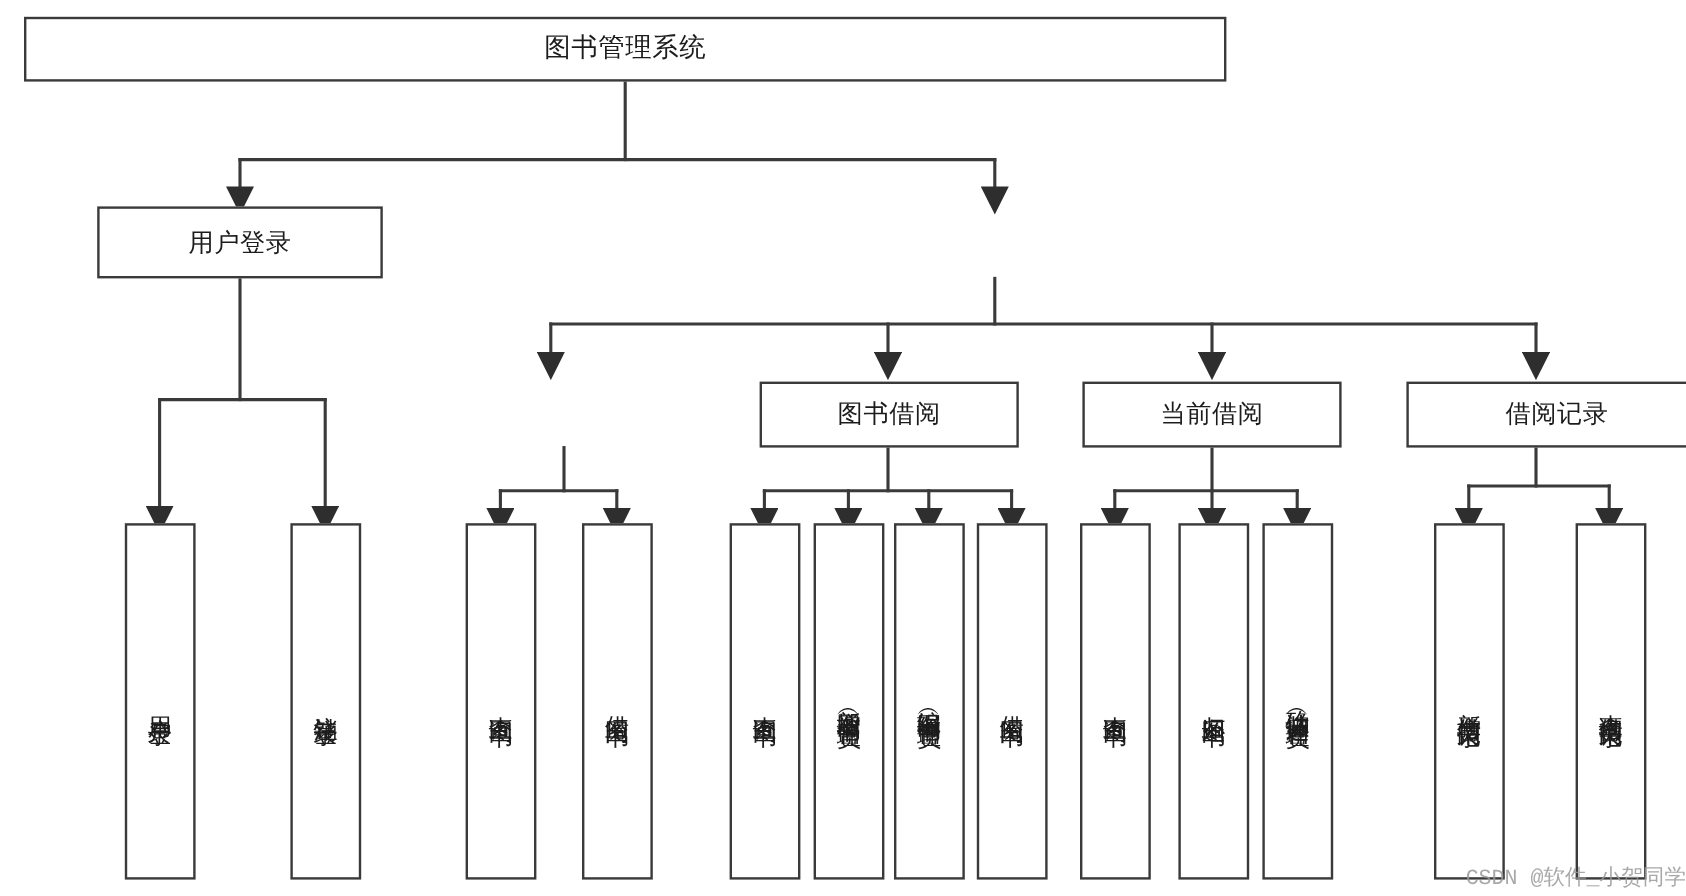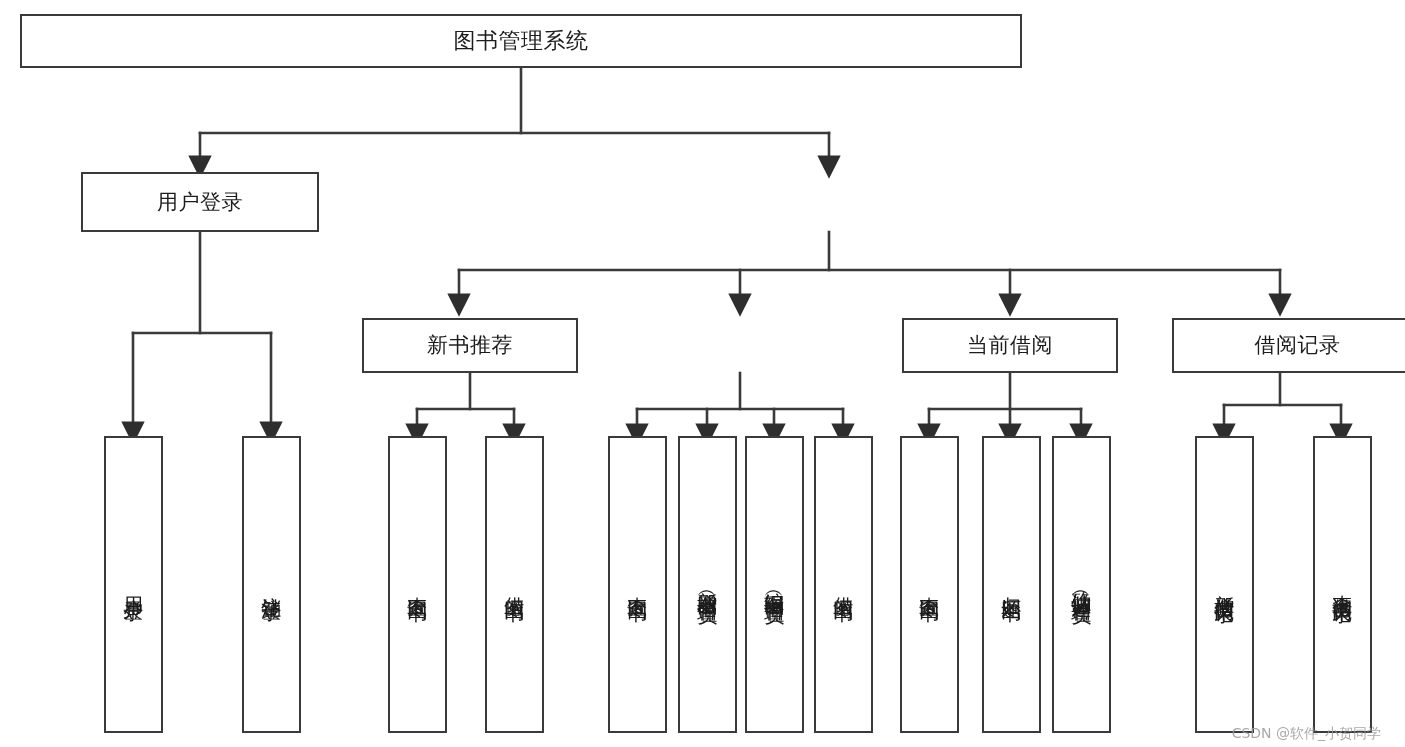--- a/index.html
+++ b/index.html
@@ -43,27 +43,28 @@
     text-orientation:upright;
     font-size:20px;
     line-height:1.32;
     letter-spacing:2px;
     white-space:normal;
     max-height:100%;
   }
   .node.root .label{font-size:22px;}
   .watermark{
     position:absolute;
-    right:24px;
+    right:0;
     bottom:4px;
-    font-size:14px;
+    font-size:18px;
     color:#9a9a9a;
     opacity:.85;
     z-index:3;
     white-space:nowrap;
+    font-family:Liberation Mono, monospace;
   }
 </style>
 </head>
 <body>
 
 <div id="canvas">
 
   <svg id="wires" viewBox="0 0 1405 747" xmlns="http://www.w3.org/2000/svg">
     <defs>
       <marker id="arrow" markerWidth="9" markerHeight="9" refX="1" refY="4.5" orient="auto" markerUnits="strokeWidth">
@@ -115,22 +116,22 @@
   </svg>
 
   <div class="node root" style="left:20px;top:14px;width:1002px;height:54px;">
     <span class="label">图书管理系统</span>
   </div>
 
   <div class="node" style="left:81px;top:172px;width:238px;height:60px;">
     <span class="label">用户登录</span>
   </div>
 
-  <div class="node" style="left:362px;top:318px;width:216px;height:55px;">
-    <span class="label">新书推荐</span>
+  <div class="node" style="left:633px;top:318px;width:216px;height:55px;">
+    <span class="label">图书借阅</span>
   </div>
   <div class="node" style="left:902px;top:318px;width:216px;height:55px;justify-content:center;">
     <span class="label">当前借阅</span>
   </div>
   <div class="node" style="left:1172px;top:318px;width:251px;height:55px;">
     <span class="label">借阅记录</span>
   </div>
 
   <div class="node leaf" style="left:104px;top:436px;width:59px;height:297px;">
     <span class="label">用户登录</span>

